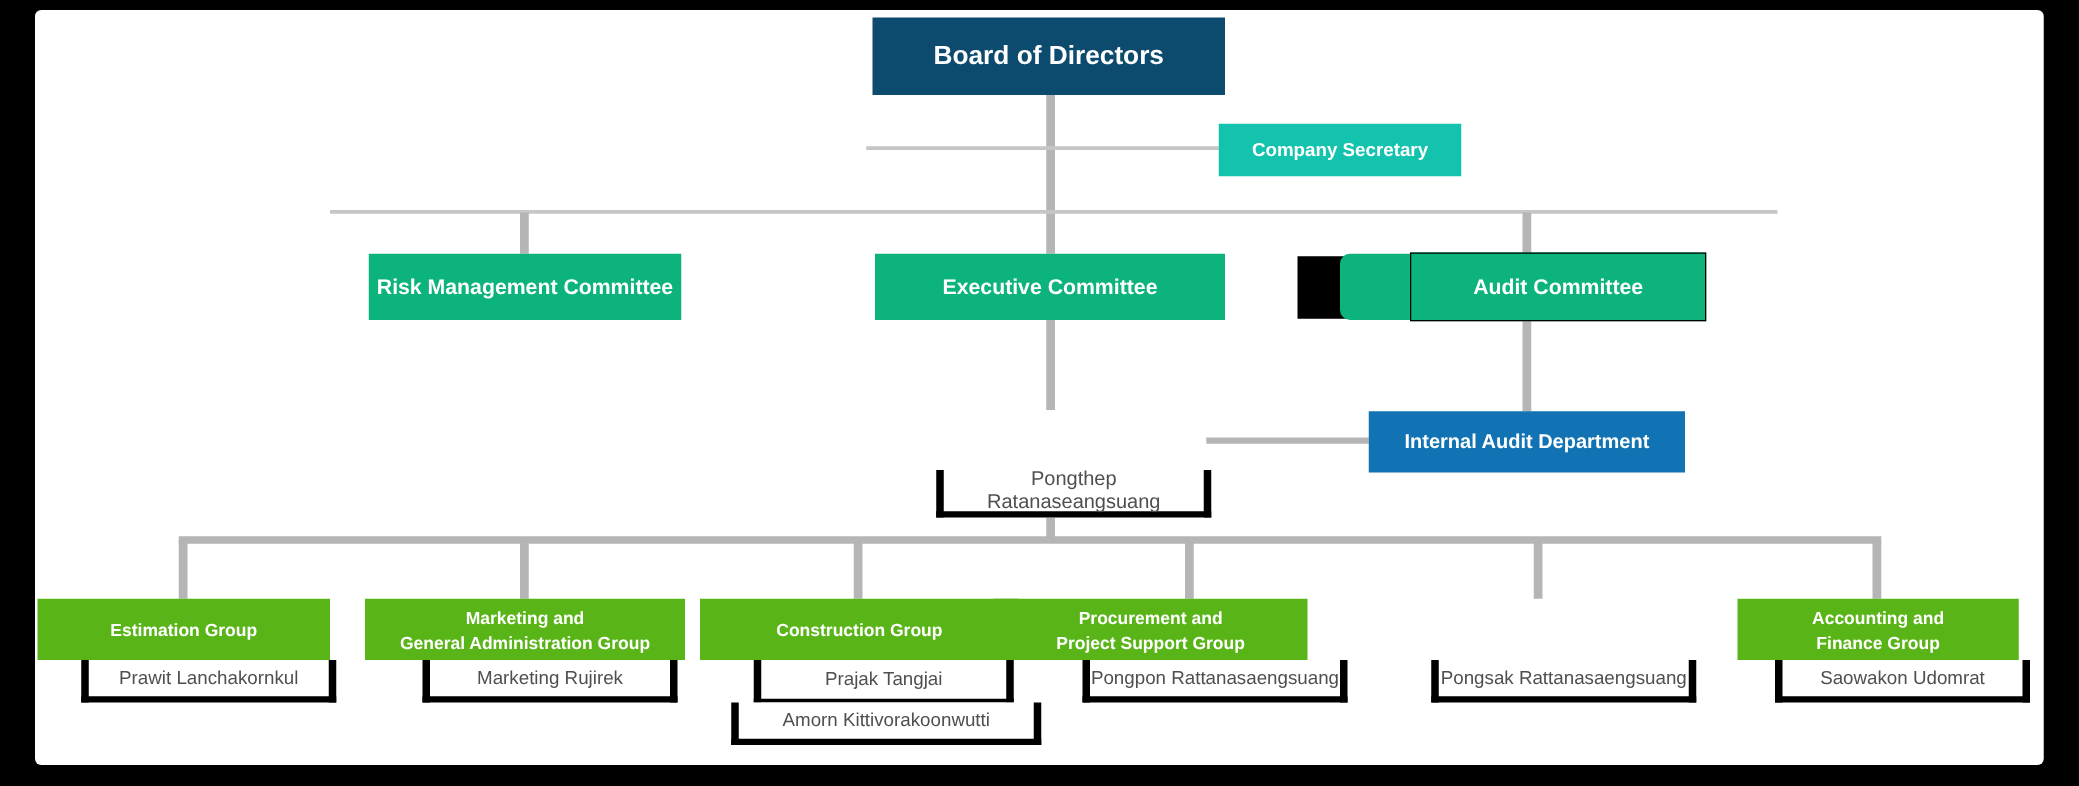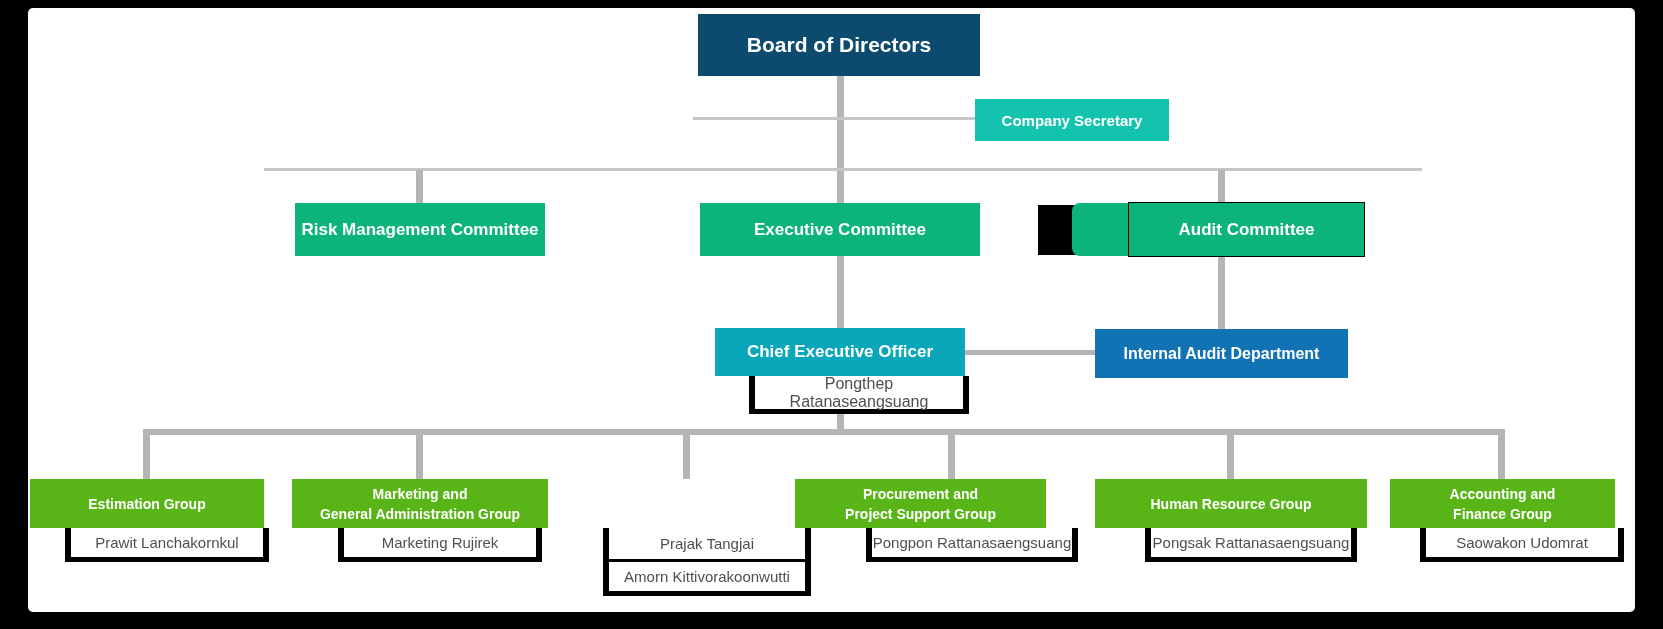--- a/index.html
+++ b/index.html
@@ -47,21 +47,21 @@
   #g0 { left: 30px;   width: 234px; }
   #g1 { left: 292px;  width: 256px; }
   #g2 { left: 560px;  width: 255px; }
   #g3 { left: 795px;  width: 251px; }
   #g4 { left: 1095px; width: 272px; }
   #g5 { left: 1390px; width: 225px; }
 
   #nb0  { left: 45px;   top: 528px; width: 204px; height: 34px; }
   #nb1  { left: 318px;  top: 528px; width: 204px; height: 34px; }
   #nb2a { left: 583px;  top: 528px; width: 208px; height: 34px; border-bottom-width: 3px; }
-  #nb2b { left: 583px;  top: 562px; width: 208px; height: 34px; }
+  #nb2b { left: 565px;  top: 562px; width: 248px; height: 34px; }
   #nb3  { left: 846px;  top: 528px; width: 212px; height: 34px; }
   #nb4  { left: 1125px; top: 528px; width: 212px; height: 34px; }
   #nb5  { left: 1400px; top: 528px; width: 204px; height: 34px; }
 
   
   #l-main-1    { left: 837px;  top: 76px;  width: 7px;    height: 127px; }
   #l-secretary { left: 693px;  top: 117px; width: 282px;  height: 3px; }
   #l-comm-row  { left: 264px;  top: 168px; width: 1158px; height: 3px; }
   #l-risk-drop { left: 416px;  top: 170px; width: 7px;    height: 33px; }
   #l-audit-drop{ left: 1218px; top: 170px; width: 7px;    height: 33px; }
@@ -112,23 +112,20 @@
   <div class="node shade" id="risk">
     <span>Risk Management Committee</span>
   </div>
 
   <div id="audit-black"></div>
   <div id="audit-tab"></div>
   <div class="node shade" id="audit">
     <span>Audit Committee</span>
   </div>
 
-  <div class="node shade" id="ceo">
-    <span>Chief Executive Officer</span>
-  </div>
   <div class="namebox" id="ceo-name">
     <span>Pongthep Ratanaseangsuang</span>
   </div>
 
   <div class="node shade" id="ia">
     <span>Internal Audit Department</span>
   </div>
 
   <div class="node shade group" id="g0">
     <span>Estimation Group</span>
@@ -139,39 +136,39 @@
   </div>
 
   <div class="node shade group" id="g1">
     <span>Marketing and</span>
     <span>General Administration Group</span>
   </div>
   <div class="namebox" id="nb1">
     <span>Marketing Rujirek</span>
   </div>
 
+  <div class="node shade group" id="g2">
+    <span>Construction Group</span>
+    <span></span>
+  </div>
   <div class="namebox" id="nb2a">
     <span>Prajak Tangjai</span>
   </div>
   <div class="namebox" id="nb2b">
     <span>Amorn Kittivorakoonwutti</span>
   </div>
 
   <div class="node shade group" id="g3">
     <span>Procurement and</span>
     <span>Project Support Group</span>
   </div>
   <div class="namebox" id="nb3">
     <span>Pongpon Rattanasaengsuang</span>
   </div>
 
-  <div class="node shade group" id="g4">
-    <span>Human Resource Group</span>
-    <span></span>
-  </div>
   <div class="namebox" id="nb4">
     <span>Pongsak Rattanasaengsuang</span>
   </div>
 
   <div class="node shade group" id="g5">
     <span>Accounting and</span>
     <span>Finance Group</span>
   </div>
   <div class="namebox" id="nb5">
     <span>Saowakon Udomrat</span>

